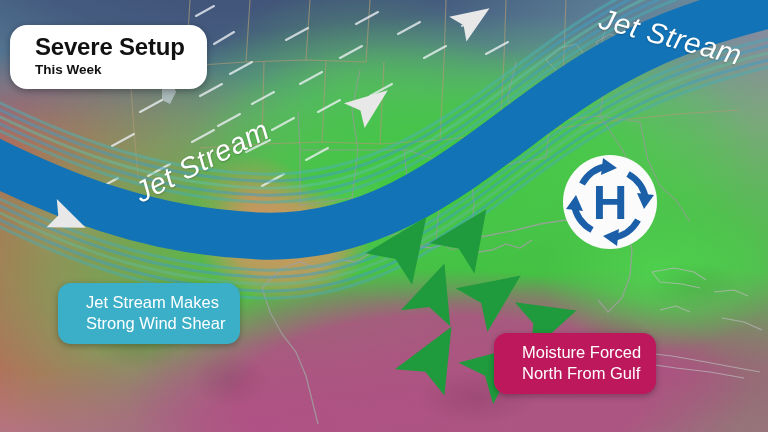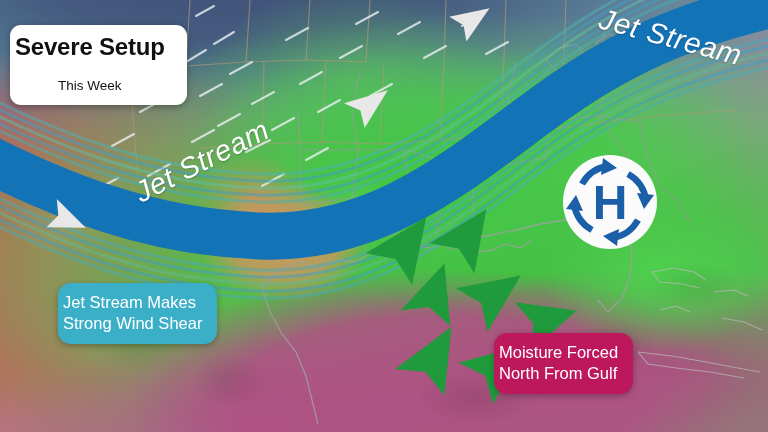--- a/index.html
+++ b/index.html
@@ -69,31 +69,31 @@
   .geo{position:absolute;inset:0;}
   .geo svg{width:768px;height:432px;display:block;}
 
   
   .jet{position:absolute;inset:0;}
   .jet svg{width:768px;height:432px;display:block;overflow:visible;}
 
   
   .titlecard{
     position:absolute;left:10px;top:25px;
-    background:#fff;border-radius:11px;
-    padding:9px 22px 11px 5px;
+    background:#fff;border-radius:17px;
+    padding:9px 22px 11px 25px;
     box-shadow:0 2px 7px rgba(0,0,0,.33);
   }
   .titlecard .t1{font-size:24px;font-weight:bold;color:#111;line-height:1.06;letter-spacing:-.2px;}
-  .titlecard .t2{font-size:13.5px;font-weight:normal;color:#111;margin-top:20px;line-height:1.1;text-align:center;}
+  .titlecard .t2{font-size:13.5px;font-weight:bold;color:#111;margin-top:4px;line-height:1.1;}
 
   .chip{
     position:absolute;border-radius:13px;
     color:#fff;font-size:16.5px;line-height:1.26;
-    padding:9px 15px 10px 5px;
+    padding:9px 15px 10px 28px;
     box-shadow:0 2px 6px rgba(0,0,0,.28);
     white-space:pre-line;
   }
   .chip-shear{left:58px;top:283px;background:#3cafc8;}
   .chip-gulf{left:494px;top:333px;background:#be185d;}
 
   
   .hsym{position:absolute;left:560px;top:152px;width:100px;height:100px;}
   .hsym svg{width:100px;height:100px;display:block;}
 

